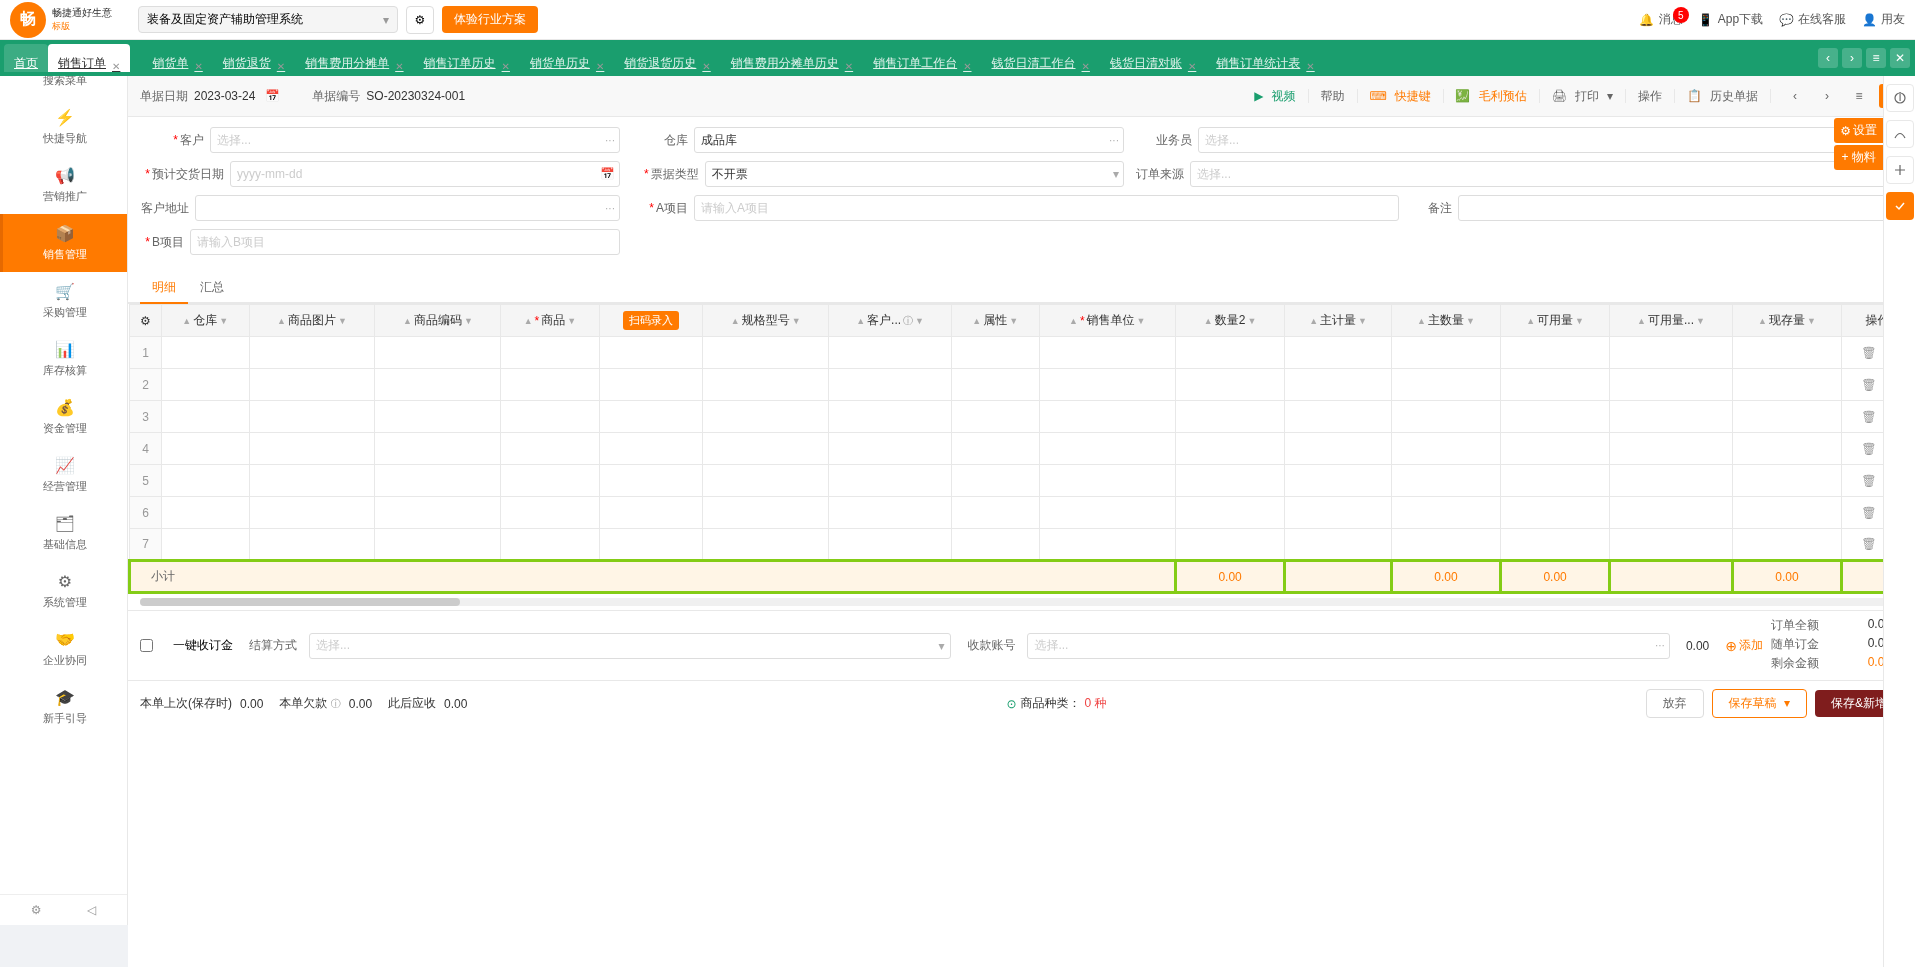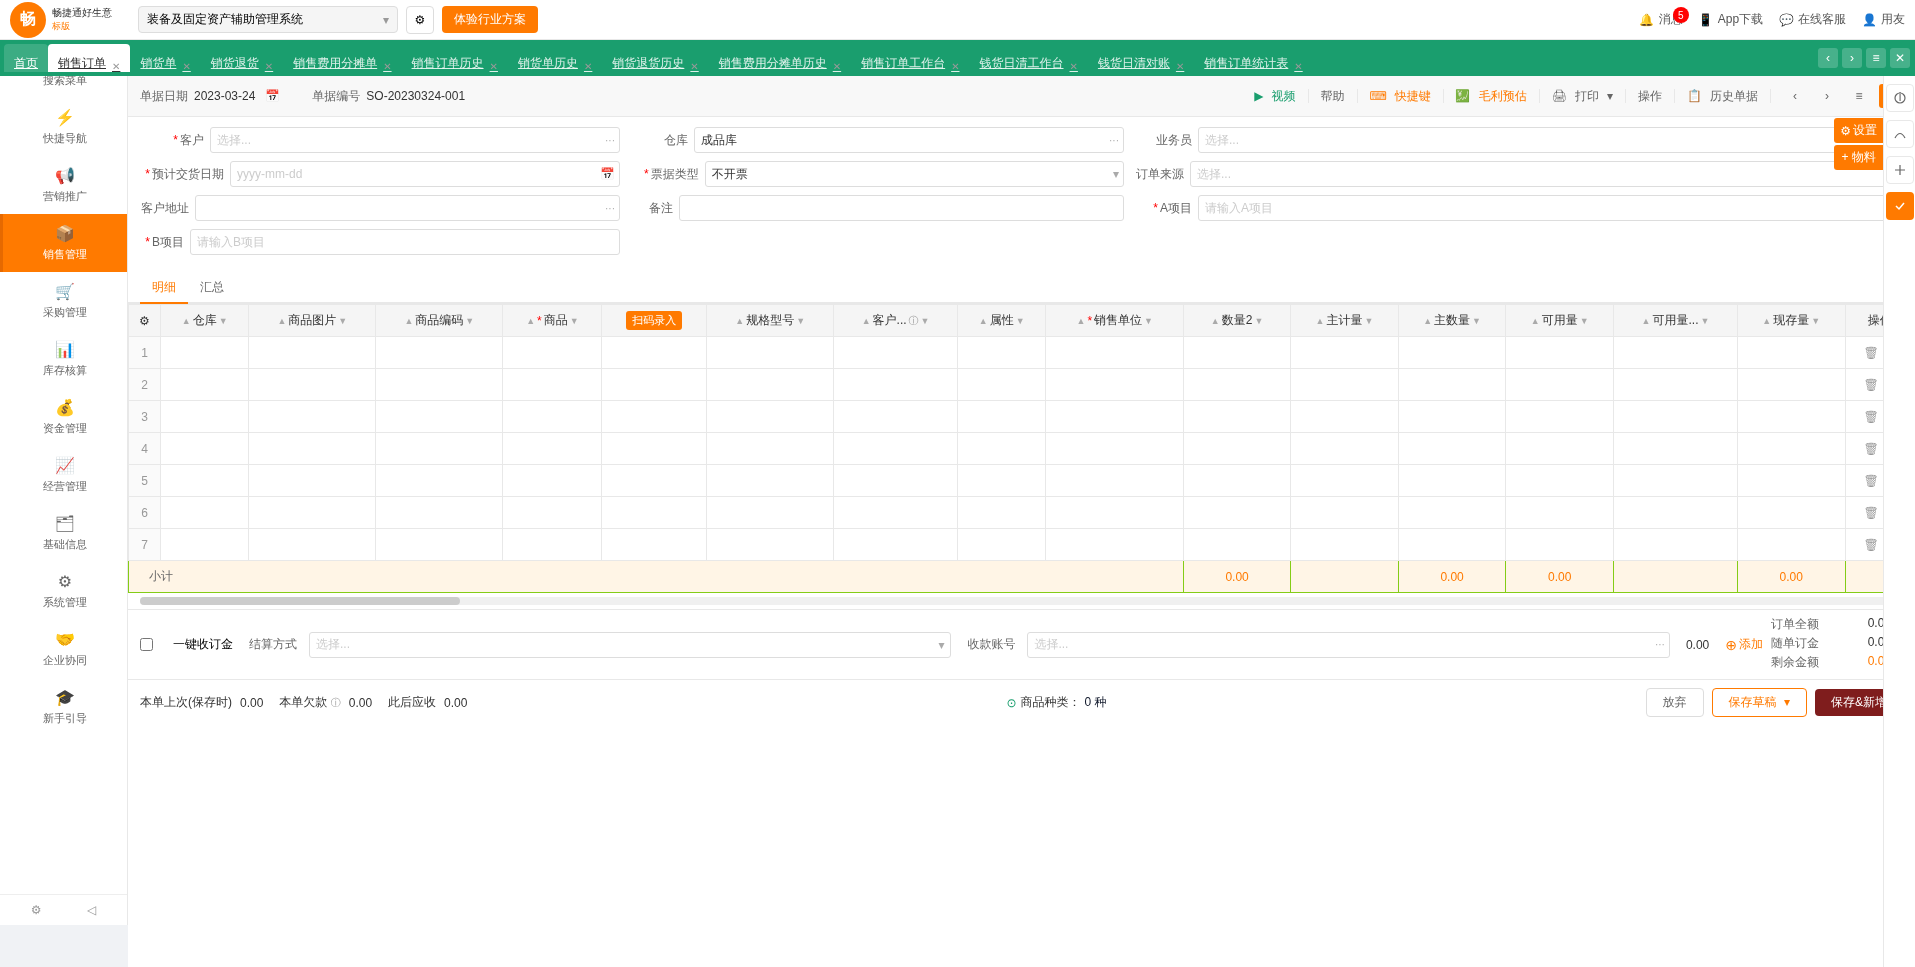--- a/index.html
+++ b/index.html
@@ -67,21 +67,21 @@
     .data-table { width: 100%; border-collapse: collapse; }
     .data-table th { background: #f5f5f5; border: 1px solid #e8e8e8; padding: 6px 4px; text-align: center; white-space: nowrap; color: #333; font-weight: normal; font-size: 11px; }
     .data-table td { border: 1px solid #e8e8e8; padding: 4px; height: 32px; text-align: center; }
     .data-table .row-num { background: #fafafa; color: #999; width: 30px; }
     .scan-btn { background: #ff7a00; color: #fff; border: none; border-radius: 3px; padding: 2px 6px; font-size: 11px; cursor: pointer; }
     .col-icon { display: flex; align-items: center; justify-content: center; gap: 2px; }
     .sort-icon { color: #aaa; font-size: 9px; cursor: pointer; }
 
     
     .summary-row { background: #fff5e6; }
-    .summary-row td { font-weight: 500; color: #ff7a00; text-align: center; border: 1px solid #84cc16; padding: 6px 21px; }
+    .summary-row td { font-weight: 500; color: #ff7a00; text-align: center; border: 3px solid #84cc16; padding: 6px 21px; }
     .summary-label { color: #666 !important; font-weight: normal !important; text-align: left !important; padding-left: 20px !important; }
 
     
     .bottom-bar { border-top: 1px solid #e8e8e8; padding: 6px 12px; display: flex; align-items: center; gap: 16px; background: #fff; }
     .bottom-info { display: flex; align-items: center; gap: 4px; color: #666; }
     .bottom-info span { color: #333; }
     .bottom-actions { margin-left: auto; display: flex; align-items: center; gap: 8px; }
     .btn-discard { border: 1px solid #ddd; background: #fff; border-radius: 4px; padding: 5px 16px; cursor: pointer; color: #666; }
     .btn-save-draft { border: 1px solid #ff7a00; background: #fff; border-radius: 4px; padding: 5px 16px; cursor: pointer; color: #ff7a00; }
     .btn-save-new { background: #7f1d1d; color: #fff; border: none; border-radius: 4px; padding: 5px 16px; cursor: pointer; }
@@ -144,21 +144,21 @@
   </div>
 
   <div class="tab-bar">
     <div class="tab-item" style="background:rgba(255,255,255,0.15);color:#fff;">
       <span>首页</span>
     </div>
     <div class="tab-item active">
       <span>销售订单</span>
       <span class="tab-close">✕</span>
     </div>
-    <div class="tab-item" style="color:rgba(255,255,255,0.85);">
+    <div class="tab-item" style="color:rgba(255,255,255,0.85);margin-left:12px;">
       <span>销货单</span>
       <span class="tab-close">✕</span>
     </div>
     <div class="tab-item" style="color:rgba(255,255,255,0.85);">
       <span>销货退货</span>
       <span class="tab-close">✕</span>
     </div>
     <div class="tab-item" style="color:rgba(255,255,255,0.85);">
       <span>销售费用分摊单</span>
       <span class="tab-close">✕</span>
@@ -359,29 +359,29 @@
         </div>
       </div>
 
       <div class="form-row" style="margin-bottom:8px;">
         <div class="form-group" style="flex:1;max-width:480px;">
           <span class="field-label" style="min-width:55px;">客户地址</span>
           <div class="field-input wide" style="position:relative;cursor:pointer;flex:1;">
             <span class="dots">···</span>
           </div>
         </div>
-        <div class="form-group" style="flex:1;max-width:480px;margin-left:24px;">
-          <span class="field-label" style="min-width:35px;">备注</span>
-          <div class="field-input wide" style="flex:1;"></div>
-        </div>
         <div class="form-group" style="flex:1;margin-left:24px;">
           <span class="field-label required" style="min-width:50px;">A项目</span>
           <div class="field-input wide" style="flex:1;">
             <span style="color:#ccc;">请输入A项目</span>
           </div>
+        </div>
+        <div class="form-group" style="flex:1;max-width:480px;margin-left:24px;">
+          <span class="field-label" style="min-width:35px;">备注</span>
+          <div class="field-input wide" style="flex:1;"></div>
         </div>
       </div>
 
       <div class="form-row" style="margin-bottom:4px;">
         <div class="form-group" style="max-width:480px;">
           <span class="field-label required" style="min-width:50px;">B项目</span>
           <div class="field-input wide" style="flex:1;">
             <span style="color:#ccc;">请输入B项目</span>
           </div>
         </div>
@@ -736,21 +736,21 @@
         </span>
         <span style="color:#333;margin-left:4px;">0.00</span>
       </div>
       <div class="bottom-info">
         <span>此后应收</span>
         <span style="color:#333;margin-left:4px;">0.00</span>
       </div>
       <div class="bottom-info" style="margin-left:auto;">
         <span style="color:#1a9e6e;">⊙</span>
         <span>商品种类：</span>
-        <span style="color:#0f172a;">0 种</span>
+        <span style="color:#ef4444;">0 种</span>
       </div>
       <div class="bottom-actions">
         <button class="btn-discard">放弃</button>
         <button class="btn-save-draft">
           <span>保存草稿</span>
           <span style="margin-left:4px;color:#ff7a00;">▾</span>
         </button>
         <button class="btn-save-new">保存&amp;新增</button>
       </div>
     </div>

